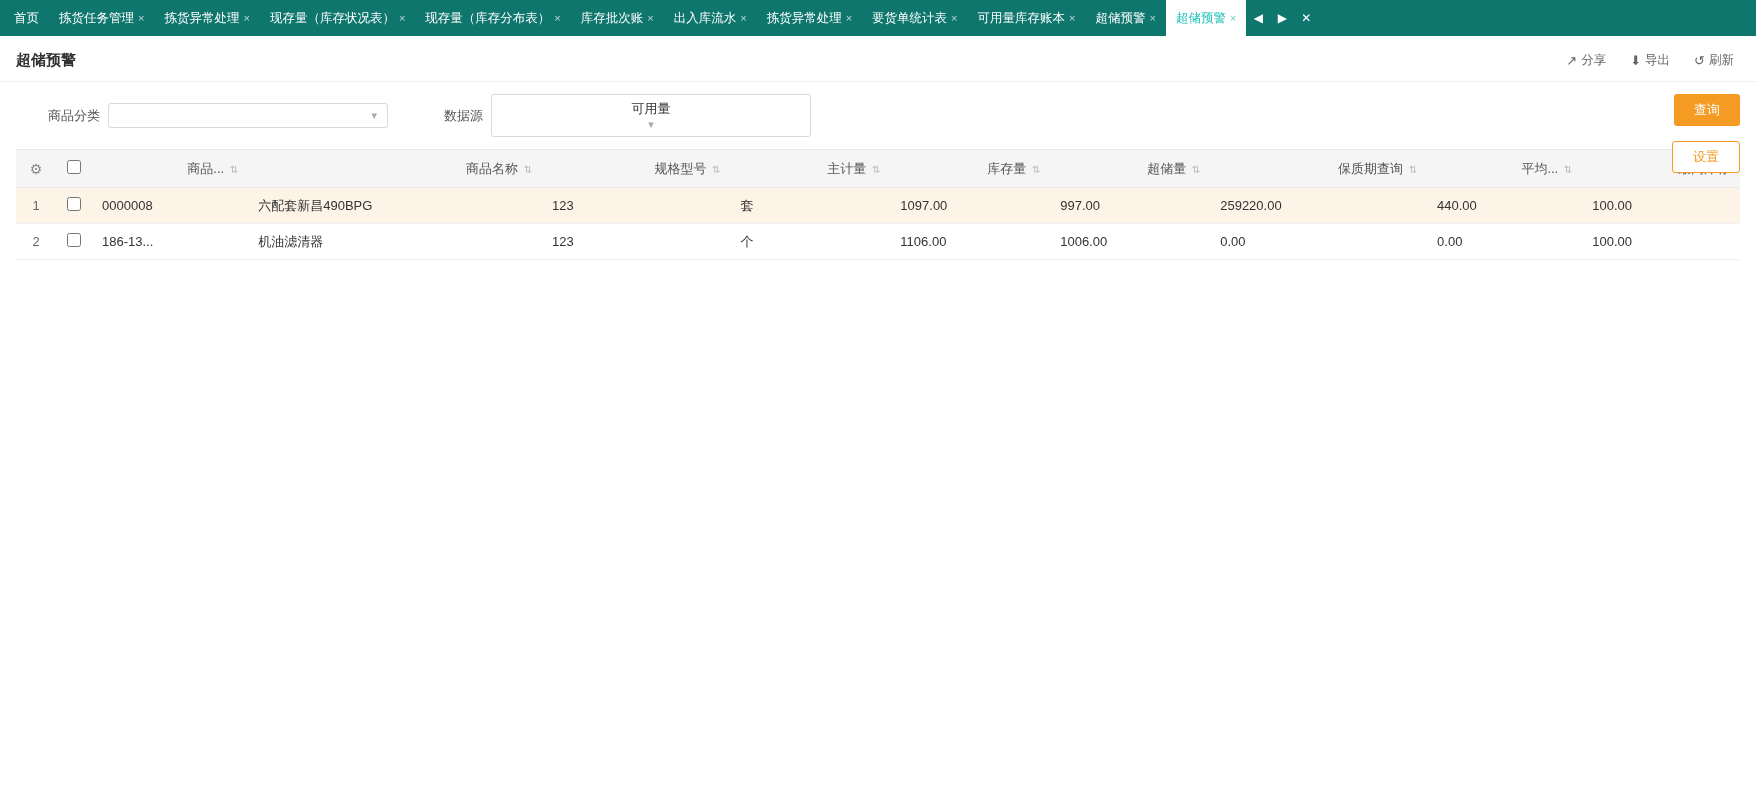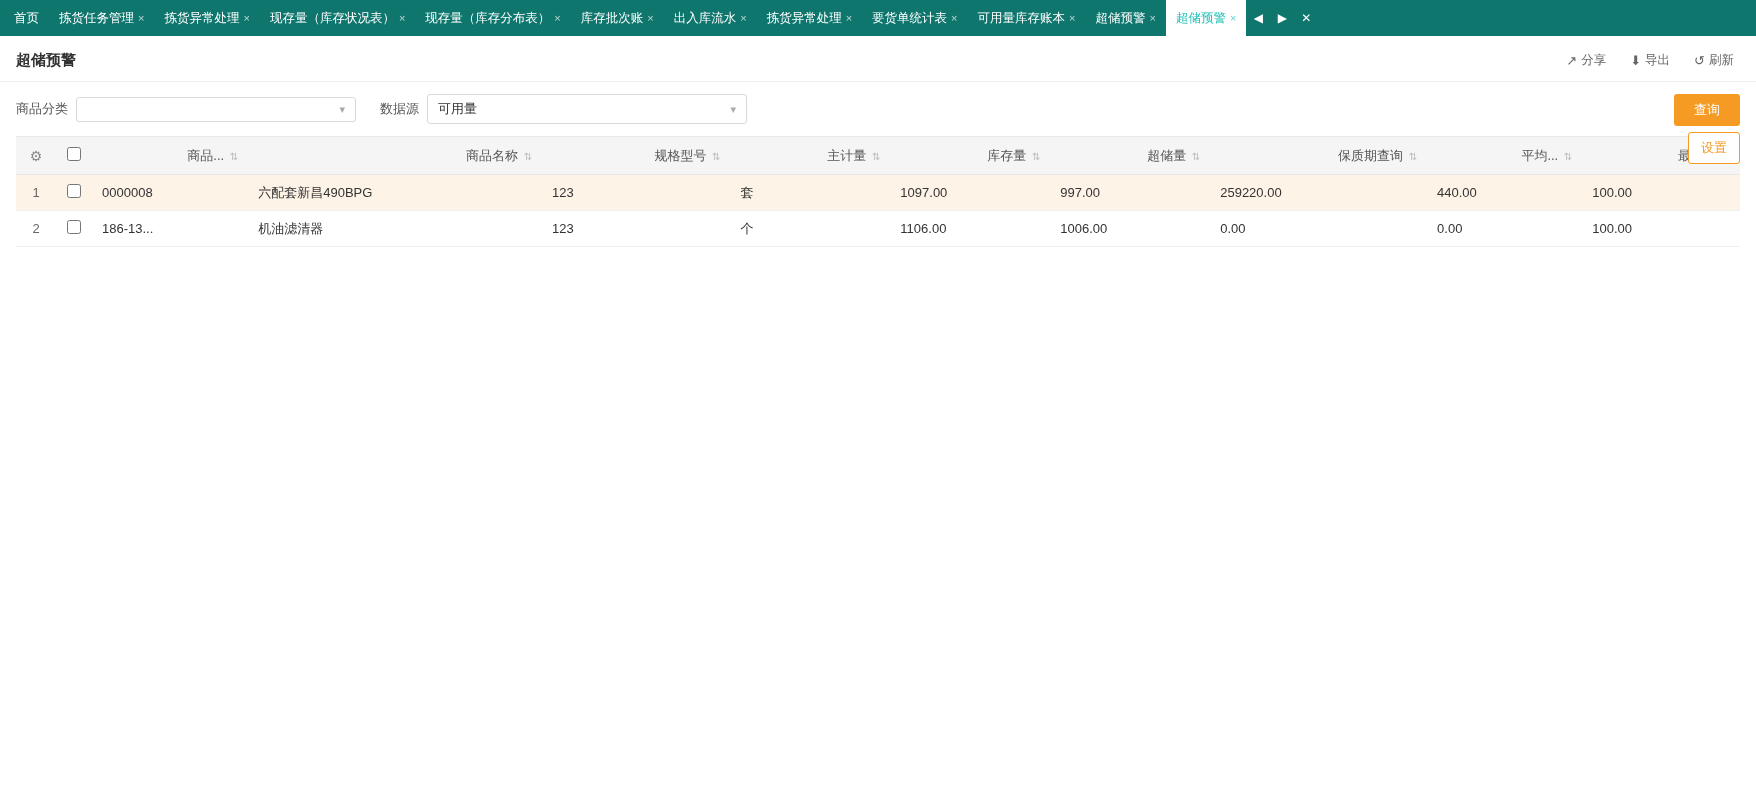--- a/index.html
+++ b/index.html
@@ -83,20 +83,21 @@
     .header-action-btn .icon { font-size: 13px; }
     .filter-item {
       display: flex;
       align-items: center;
       gap: 8px;
     }
     .filter-label {
       font-size: 13px;
       color: #555;
       white-space: nowrap;
+      margin-left: 32px;
     }
     .filter-select {
       display: inline-flex;
       align-items: center;
       justify-content: space-between;
       border: 1px solid #d9d9d9;
       border-radius: 3px;
       padding: 5px 10px;
       min-width: 280px;
       background: #fff;
@@ -115,21 +116,21 @@
       padding: 7px 20px;
       font-size: 13px;
       cursor: pointer;
       margin-left: auto;
     }
     .btn-settings {
       background: #fff;
       color: #f59a23;
       border: 1px solid #f59a23;
       border-radius: 3px;
-      padding: 6px 12px;
+      padding: 6px 20px;
       font-size: 13px;
       cursor: pointer;
     }
 
     
     .table-container {
       padding: 0 16px;
       overflow-x: auto;
     }
     table {
@@ -195,21 +196,21 @@
       align-items: center;
       gap: 24px;
       flex-wrap: wrap;
     }
     .filter-buttons {
       position: absolute;
       right: 16px;
       top: 12px;
       display: flex;
       flex-direction: column;
-      gap: 6px;
+      gap: 15px;
       align-items: flex-end;
     }
   </style>
 </head>
 <body>
 
 <div class="nav-bar">
   <div class="nav-item">
     <span>首页</span>
   </div>
@@ -288,21 +289,21 @@
       <div class="filter-item">
         <span class="filter-label">商品分类</span>
         <div class="filter-select">
           <span></span>
           <span class="arrow">▾</span>
         </div>
       </div>
 
       <div class="filter-item">
         <span class="filter-label">数据源</span>
-        <div class="filter-select" style="min-width:320px; color:#333;">
+        <div class="filter-select" style="min-width:320px; color:#333;flex-direction:column;">
           <span>可用量</span>
           <span class="arrow">▾</span>
         </div>
       </div>
     </div>
 
     <div class="filter-buttons">
       <button class="btn-query">查询</button>
       <button class="btn-settings">设置</button>
     </div>

